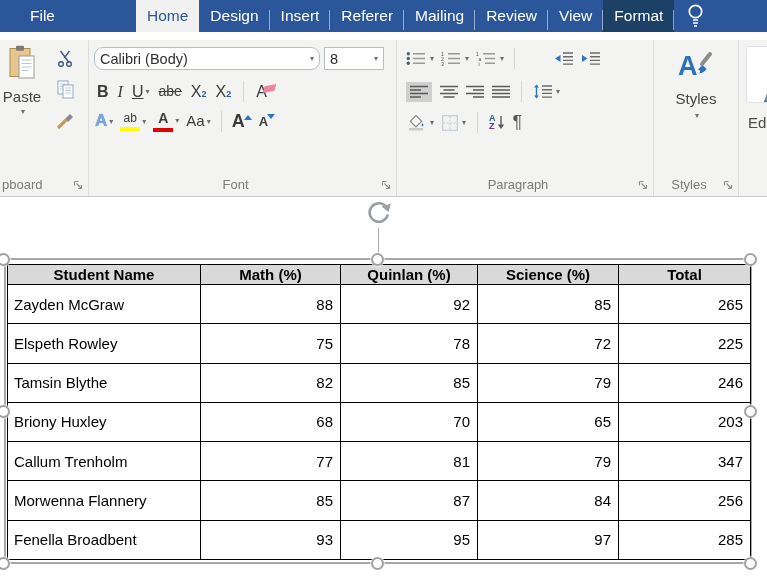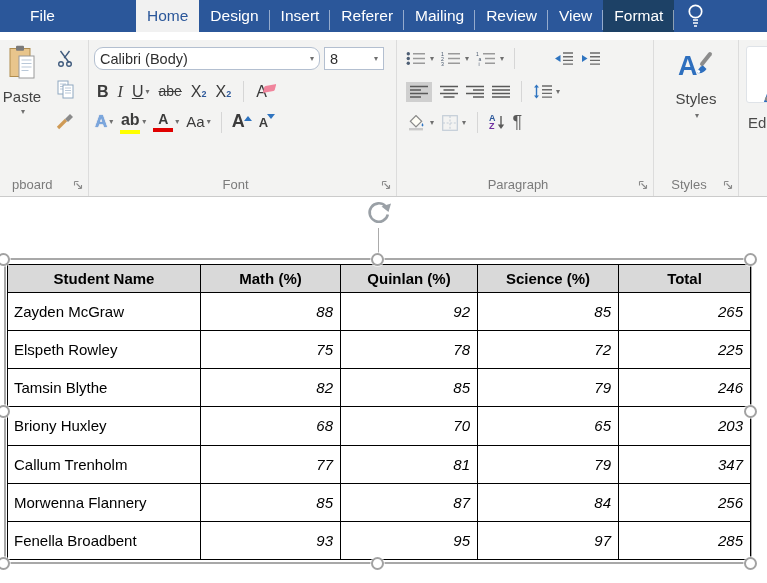--- a/index.html
+++ b/index.html
@@ -47,21 +47,21 @@
   .fbtn.i { font-style: italic; font-family: "Liberation Serif", serif; }
   .fbtn.u .u-txt { text-decoration: underline; }
   .fbtn.strike { text-decoration: line-through; font-size: 14px; }
   .fbtn sub, .fbtn sup { font-size: 9px; color: #2b579a; font-weight: bold; }
   .eraser { display: inline-block; width: 11px; height: 7px; background: #f0849c; border-radius: 1px; transform: skewX(-25deg) rotate(-12deg); margin: 0 0 8px -3px; }
   .fx-a { color: #7ba7dd; font-weight: bold; font-size: 17px; text-shadow: 0 0 1px #4472c4; }
   .bar { display: block; height: 4px; width: 20px; margin-top: 1px; }
   .bar.yellow { background: var(--highlight_yellow, #ffff00); }
   .bar.red { background: var(--font_color_red, #e00000); }
   .hl-wrap, .fc-wrap { display: inline-flex; flex-direction: column; align-items: center; }
-  .hl-ab { font-size: 16px; font-weight: bold; }
+  .hl-ab { font-size: 12px; font-weight: normal; }
   .fc-a { font-size: 14px; font-weight: bold; }
   .case-aa { font-size: 15px; }
   .caret { width: 0; height: 0; border-left: 4px solid transparent; border-right: 4px solid transparent; margin: 0 0 11px -1px; }
   .caret.up { border-bottom: 5px solid #2f74c0; }
   .caret.down { border-top: 5px solid #2f74c0; }
   .grow-a { font-size: 18px; font-weight: bold; }
   .shrink-a { font-size: 13px; font-weight: bold; }
 
   
   .g-para { width: 257px; }
@@ -90,24 +90,24 @@
   .edit-lbl { position: absolute; left: 9px; top: 74px; font-size: 15px; color: #4a4a4a; }
 
   
   .doc { position: absolute; top: 197px; left: 0; width: 767px; height: 386px; background: #fff; }
   .rotate-handle { position: absolute; left: 364px; top: 2px; }
   .rotate-stem { position: absolute; left: 378px; top: 31px; width: 1px; height: 27px; background: #ababab; }
   .sel-frame { position: absolute; left: 4px; top: 61px; width: 748px; height: 306px; border: 2px solid #a8a8a8; }
   .handle { position: absolute; width: 13px; height: 13px; border-radius: 50%; background: #fff; border: 2px solid #a2a2a2; box-shadow: 0 0 0 1px rgba(255,255,255,.6); }
   .grade-table { position: absolute; left: 7px; top: 67px; width: 743px; height: 296px; border-collapse: collapse; table-layout: fixed; font-size: 15px; color: #000; }
   .grade-table th, .grade-table td { border: 1px solid #000; overflow: hidden; white-space: nowrap; }
-  .grade-table th { background: var(--table_header_bg, #d9d9d9); font-weight: bold; text-align: center; height: 28px; }
+  .grade-table th { background: var(--table_header_bg, #d9d9d9); font-weight: bold; text-align: center; height: 20px; }
   .grade-table td { height: 25px; }
   .grade-table td.name { text-align: left; padding-left: 6px; }
-  .grade-table td.num { text-align: right; padding-right: 7px; font-style: italic; }
+  .grade-table td.num { text-align: right; padding-right: 7px; }
 </style>
 </head>
 <body>
 
 <div class="screen">
 
   <header class="tabbar">
     <div class="tab file">File</div>
       <div class="tab active">Home</div>
       <div class="tab sep">Design</div>
@@ -148,21 +148,21 @@
           <rect x="1" y="1" width="10" height="13" fill="#fff" stroke="#8fa8c0"></rect>
           <path d="M3 4 h6 M3 6.5 h6 M3 9 h6" stroke="#b9c8d8" stroke-width="1"></path>
           <rect x="6" y="5" width="10" height="13" fill="#fff" stroke="#8fa8c0"></rect>
           <path d="M8 8 h6 M8 10.5 h6 M8 13 h6" stroke="#b9c8d8" stroke-width="1"></path>
         </svg>
         <svg width="19" height="18" viewBox="0 0 19 18">
           <path d="M2 16 L10 8" stroke="#cf9a55" stroke-width="3.2"></path>
           <polygon points="9,7 14,2 17,5 12,10" fill="#8a8a8a"></polygon>
         </svg>
       </div>
-      <span class="group-label" style="text-align:left;padding-left:12px">pboard</span>
+      <span class="group-label" style="text-align:left;padding-left:2px">pboard</span>
       <svg class="launcher" width="10" height="10" viewBox="0 0 10 10">
         <path d="M1.5 1.5 H5.5 M1.5 1.5 V5.5 M3.5 3.5 L8.5 8.5 M8.5 8.5 H5 M8.5 8.5 V5" stroke="#8a8a8a" stroke-width="1.1" fill="none"></path>
       </svg>
     </div>
 
     <div class="group g-font">
       <div class="frow frow1">
         <div class="combo combo-name">
           <span>Calibri (Body)</span>
           <span class="arr icn-arr">▾</span>

